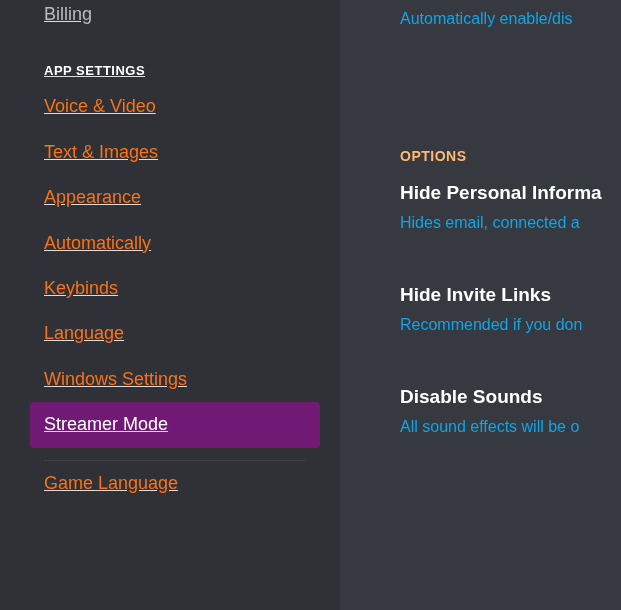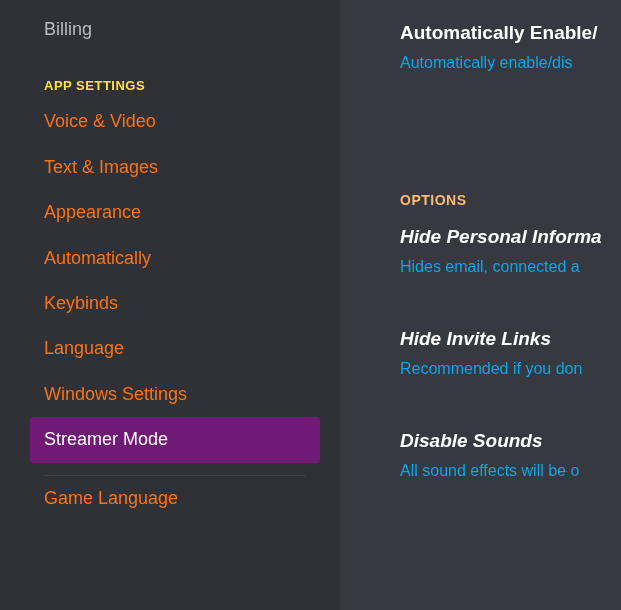--- a/index.html
+++ b/index.html
@@ -11,26 +11,27 @@
       height: 610px;
       overflow: hidden;
       display: flex;
     }
     .sidebar {
       width: 340px;
       background: #2f3136;
       padding-left: 30px;
       padding-right: 20px;
       flex-shrink: 0;
-      padding-top: 15px;
+      padding-top: 0;
+      text-decoration: underline;
     }
     .sidebar-section-header {
       font-size: 13px;
       font-weight: 700;
-      color: #fde047;
+      color: #ffffff;
       text-transform: uppercase;
       letter-spacing: 0.5px;
       padding: 8px 14px 6px 14px;
       margin-top: 18px;
     }
     .sidebar-item {
       font-size: 18px;
       color: #f97316;
       padding: 11px 14px;
       border-radius: 4px;
@@ -76,21 +77,20 @@
       color: #fdba74;
       text-transform: uppercase;
       letter-spacing: 0.5px;
       margin-top: 120px;
     }
     .option-block {
       margin-top: 18px;
     }
     .option-block .setting-title {
       margin-top: 0;
-      font-style: italic;
     }
     .option-block + .option-block {
       margin-top: 52px;
     }
   </style>
 </head>
 <body>
 
 <div class="sidebar">
   <div class="sidebar-item partial">Billing</div>
@@ -106,21 +106,20 @@
   <div class="sidebar-item">Windows Settings</div>
   <div class="sidebar-item active">Streamer Mode</div>
 
   <div class="divider"></div>
 
 
   <div class="sidebar-item">Game Language</div>
 </div>
 
 <div class="main">
-  <div class="setting-title">Automatically Enable/</div>
   <div class="setting-desc">Automatically enable/dis</div>
 
   <div class="options-header">OPTIONS</div>
 
   <div class="option-block">
     <div class="setting-title">Hide Personal Informa</div>
     <div class="setting-desc">Hides email, connected a</div>
   </div>
 
   <div class="option-block">

